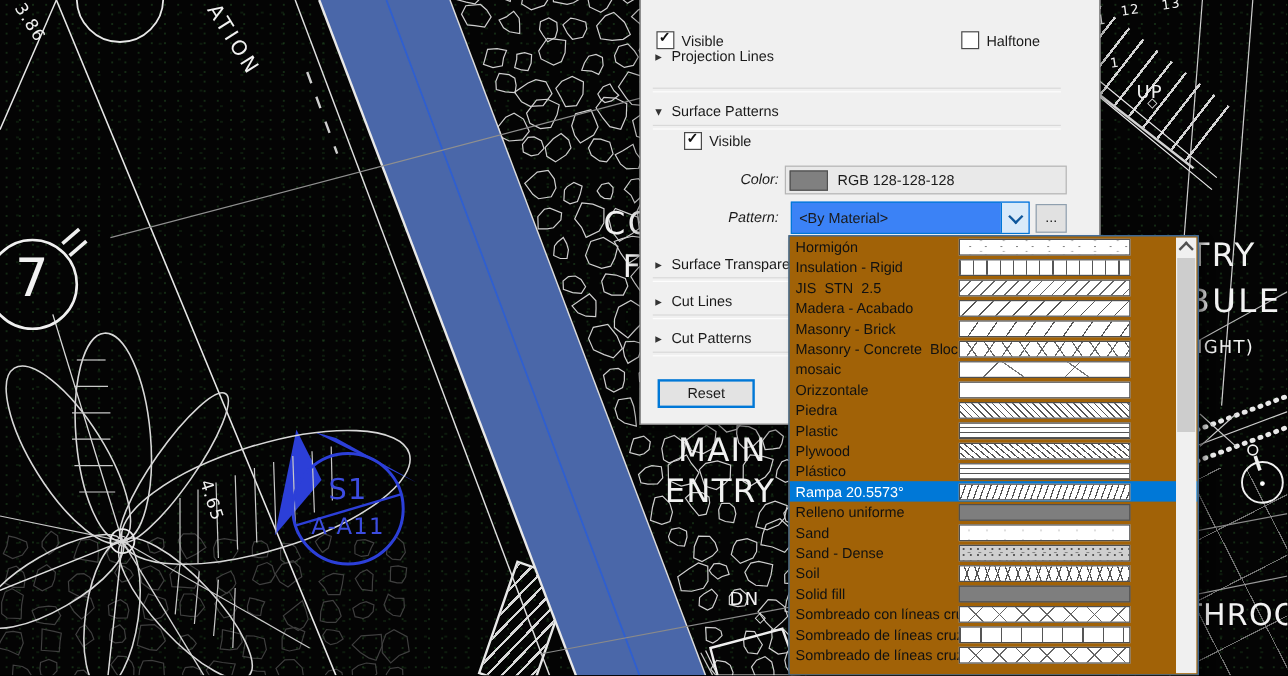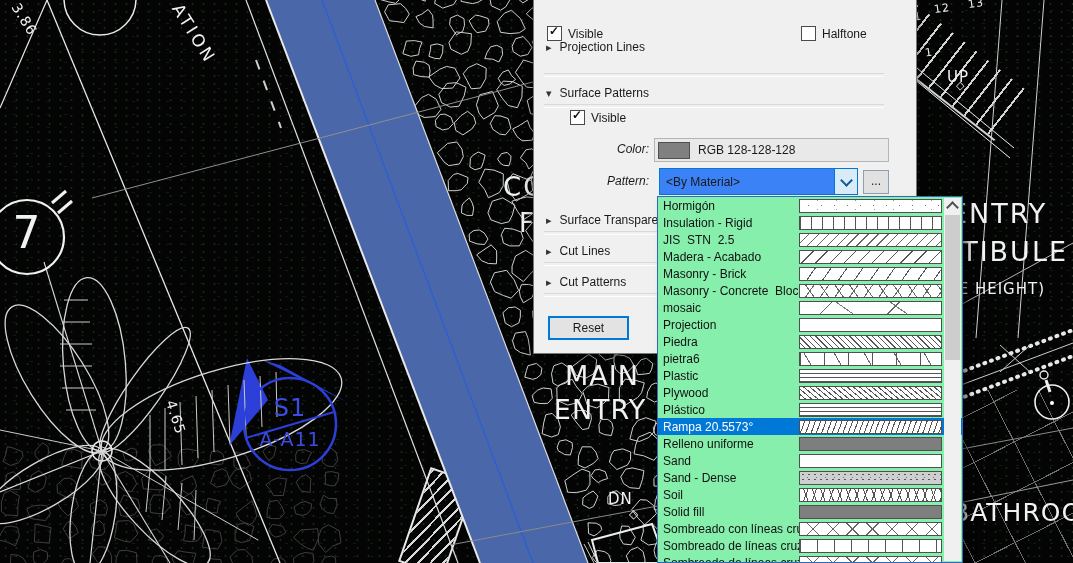--- a/index.html
+++ b/index.html
@@ -48,21 +48,21 @@
   #combotext{flex:1;padding-left:6px;font-size:12px;}
   #comboarrow{width:22px;align-self:stretch;background:#d9eaf9;border-left:1px solid #0078d7;
               display:flex;align-items:center;justify-content:center;}
   .chev{width:7px;height:7px;border-right:2px solid #10589c;border-bottom:2px solid #10589c;
         transform:rotate(45deg);margin-top:-3px;}
   #morebtn{position:absolute;left:329px;top:170px;width:26px;height:24px;background:#e1e1e1;
            border:1px solid #8f9fae;text-align:center;line-height:20px;font-size:12px;box-sizing:border-box;}
   #resetbtn{position:absolute;left:14px;top:316px;width:81px;height:24px;background:#e3e3e3;
             border:2px solid #0078d7;box-sizing:border-box;text-align:center;line-height:20px;font-size:12px;}
   
-  #plist{position:absolute;left:657px;top:196px;width:306px;height:367px;background:#86efac;z-index:20;
+  #plist{position:absolute;left:657px;top:196px;width:342px;height:367px;background:#a16207;z-index:20;
          border:1px solid #2b6cb3;box-sizing:border-box;box-shadow:5px 5px 6px rgba(0,0,0,.5);overflow:hidden;}
   .prow{display:flex;align-items:center;height:17px;padding-left:5px;}
   .prow.selected{background:#0078d7;}
   .prow.selected .nm{color:#fff;}
   .nm{width:136px;flex:none;font-size:12px;color:#111;white-space:pre;overflow:hidden;}
   .sw{width:141px;height:12px;flex:none;border:1px solid #4f4f4f;background:#fff;}
   #sbar{position:absolute;right:1px;top:1px;bottom:1px;width:17px;background:#f0f0f0;}
   #sup{position:absolute;top:0;left:0;width:17px;height:16px;display:flex;align-items:center;justify-content:center;}
   #sup .chev{border-color:#505050;transform:rotate(-135deg);margin-top:3px;}
   #sthumb{position:absolute;top:17px;left:1px;width:15px;height:145px;background:#cdcdcd;}
@@ -485,30 +485,26 @@
         </div>
         <div class="prow">
           <span class="nm">Masonry - Concrete  Block</span>
           <div class="sw p-lattice"></div>
         </div>
         <div class="prow">
           <span class="nm">mosaic</span>
           <div class="sw p-mosaic"></div>
         </div>
         <div class="prow">
-          <span class="nm">Projection</span>
+          <span class="nm">Orizzontale</span>
           <div class="sw p-blank"></div>
         </div>
         <div class="prow">
           <span class="nm">Piedra</span>
           <div class="sw p-piedra"></div>
-        </div>
-        <div class="prow">
-          <span class="nm">pietra6</span>
-          <div class="sw p-blocks"></div>
         </div>
         <div class="prow">
           <span class="nm">Plastic</span>
           <div class="sw p-hlines"></div>
         </div>
         <div class="prow">
           <span class="nm">Plywood</span>
           <div class="sw p-plywood"></div>
         </div>
         <div class="prow">

